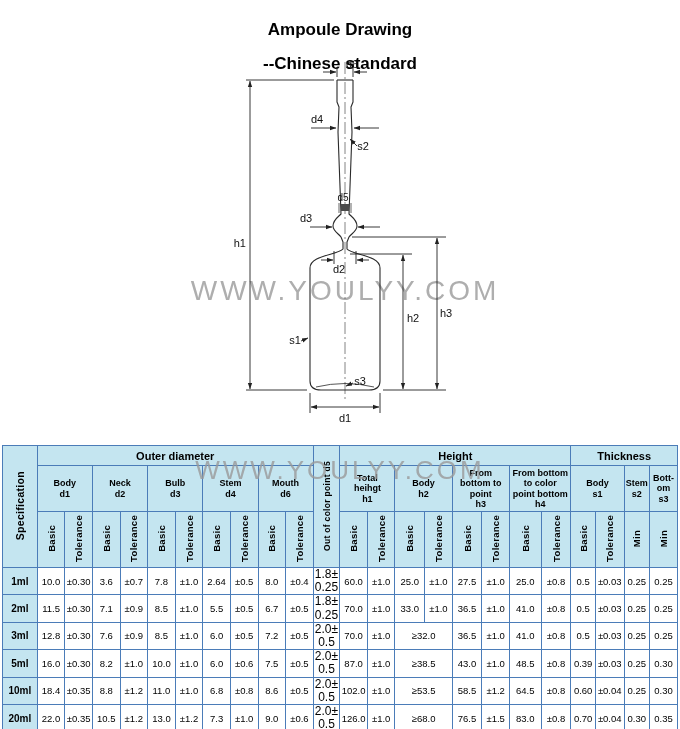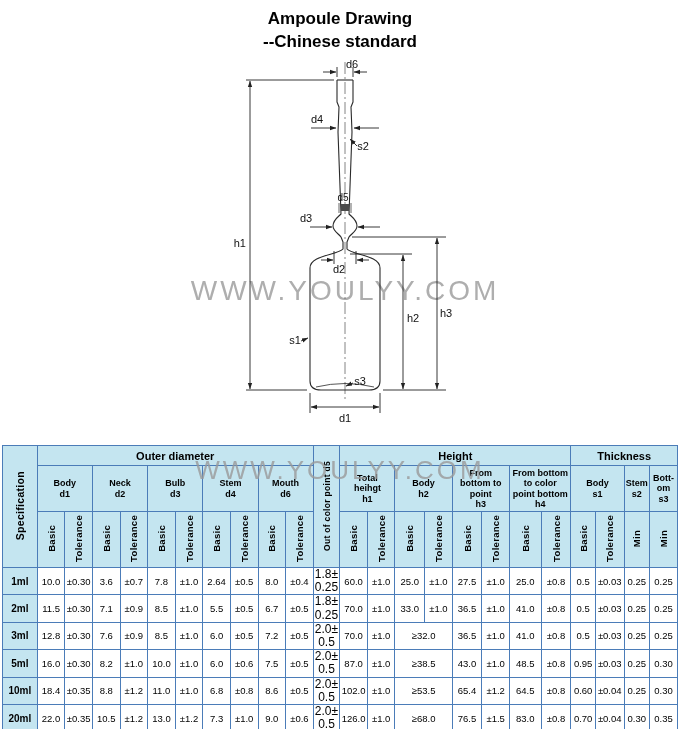--- a/index.html
+++ b/index.html
@@ -1,18 +1,18 @@
 <!DOCTYPE html>
 <html><head>
 <meta charset="utf-8">
 <style>
   html,body{margin:0;padding:0}
   body{width:680px;height:729px;background:#fff;font-family:"Liberation Sans",sans-serif;color:#000;overflow:hidden}
   .titles{height:55px;text-align:center;padding-top:7px;box-sizing:border-box}
-  .titles .t1,.titles .t2{font-size:17px;font-weight:bold;line-height:1.3;margin:1px}
+  .titles .t1,.titles .t2{font-size:17px;font-weight:bold;line-height:1.3;margin:12px}
   .draw-wrap{height:390px;position:relative}
   svg text{font-family:"Liberation Sans",sans-serif}
   .tbl-wrap{position:relative;padding:0 2px}
   .wm-table{position:absolute;left:0;right:0;top:10px;text-align:center;font-size:26px;color:#9a9a9a;opacity:.8;letter-spacing:3px;z-index:5;pointer-events:none}
   table{border-collapse:collapse;table-layout:fixed;width:676px}
   th,td{border:1px solid #4b7cb8;padding:0;text-align:center;vertical-align:middle;font-size:9.5px;overflow:hidden}
   thead th{background:#c4e5f0}
   .grp{font-size:11px;font-weight:bold}
   .sub{font-size:9px;font-weight:bold;white-space:pre-line;line-height:1.15}
   .vert{writing-mode:vertical-rl;transform:rotate(180deg);display:inline-block;white-space:nowrap;font-size:9.5px;letter-spacing:.3px}
@@ -304,21 +304,21 @@
           <td>±0.5</td>
         <td class="d5c">2.0±
 0.5</td>
         <td>87.0</td>
           <td>±1.0</td>
         <td colspan="2">≥38.5</td>
         <td>43.0</td>
           <td>±1.0</td>
         <td>48.5</td>
           <td>±0.8</td>
-        <td>0.95</td>
+        <td>0.39</td>
           <td>±0.03</td>
         <td>0.25</td>
           <td>0.30</td>
       </tr>
       <tr>
         <th class="spec">10ml</th>
         <td>18.4</td>
           <td>±0.35</td>
         <td>8.8</td>
           <td>±1.2</td>
@@ -326,21 +326,21 @@
           <td>±1.0</td>
         <td>6.8</td>
           <td>±0.8</td>
         <td>8.6</td>
           <td>±0.5</td>
         <td class="d5c">2.0±
 0.5</td>
         <td>102.0</td>
           <td>±1.0</td>
         <td colspan="2">≥53.5</td>
-        <td>65.4</td>
+        <td>58.5</td>
           <td>±1.2</td>
         <td>64.5</td>
           <td>±0.8</td>
         <td>0.60</td>
           <td>±0.04</td>
         <td>0.25</td>
           <td>0.30</td>
       </tr>
       <tr>
         <th class="spec">20ml</th>

